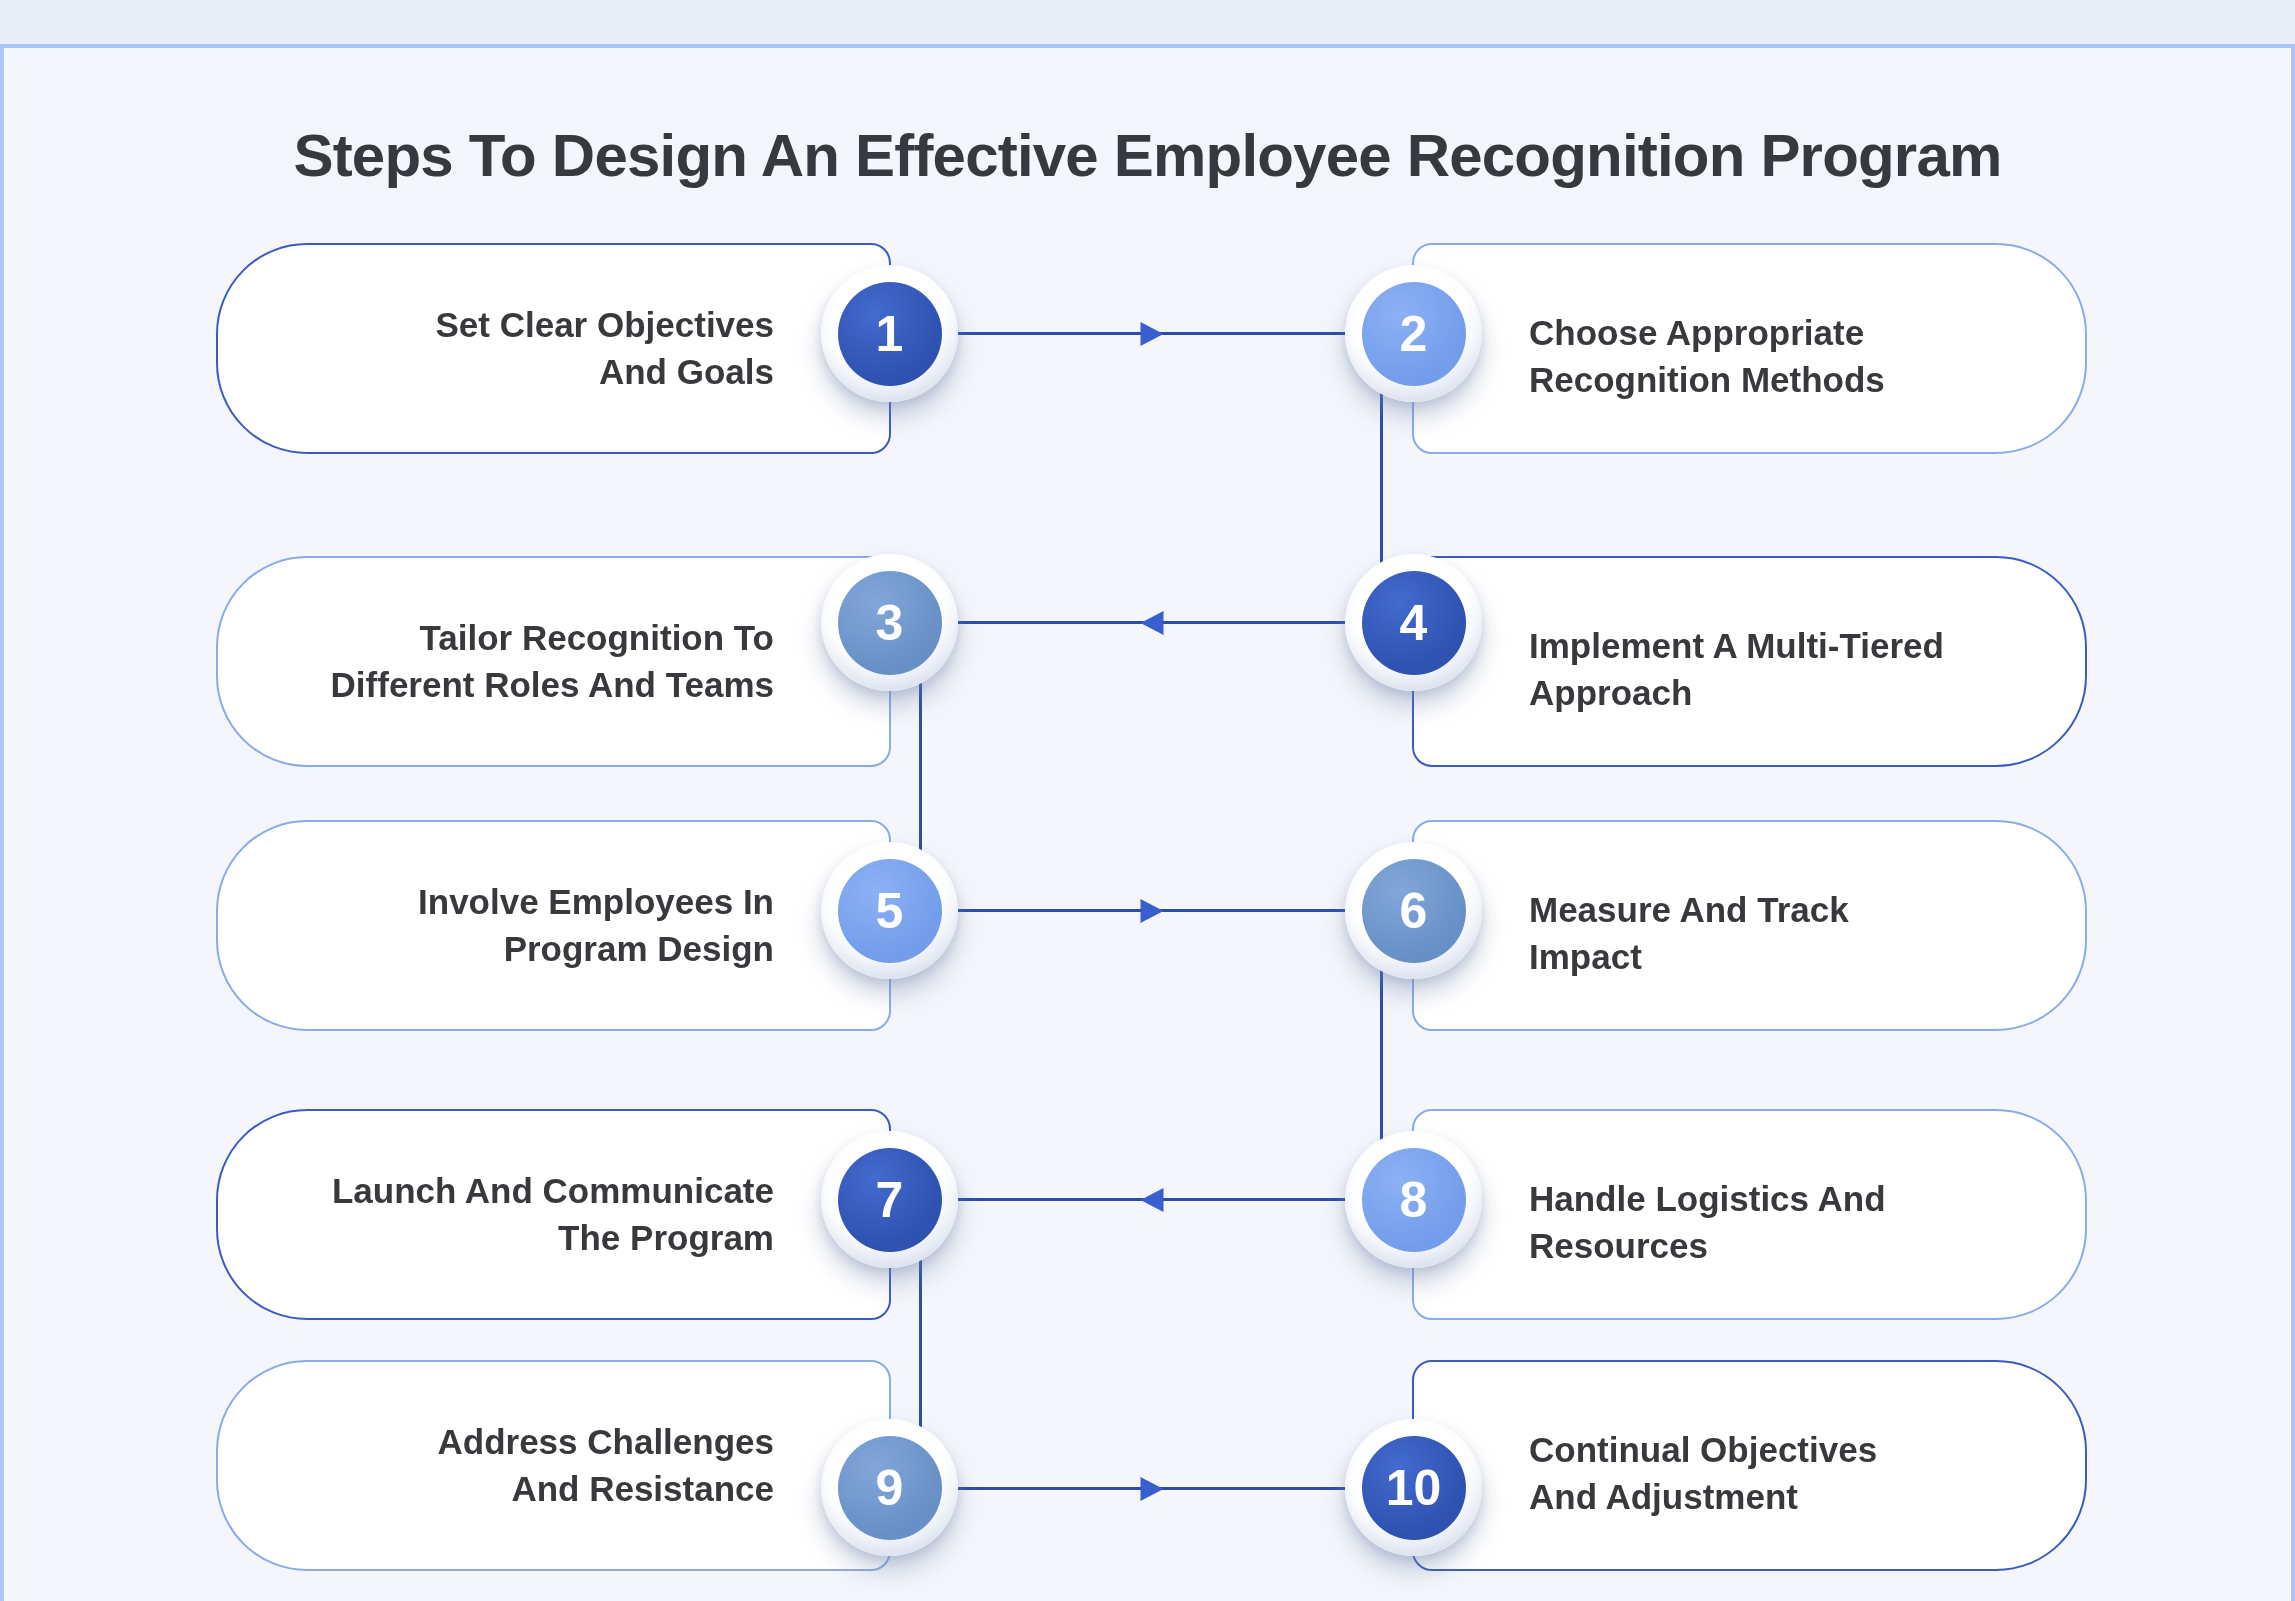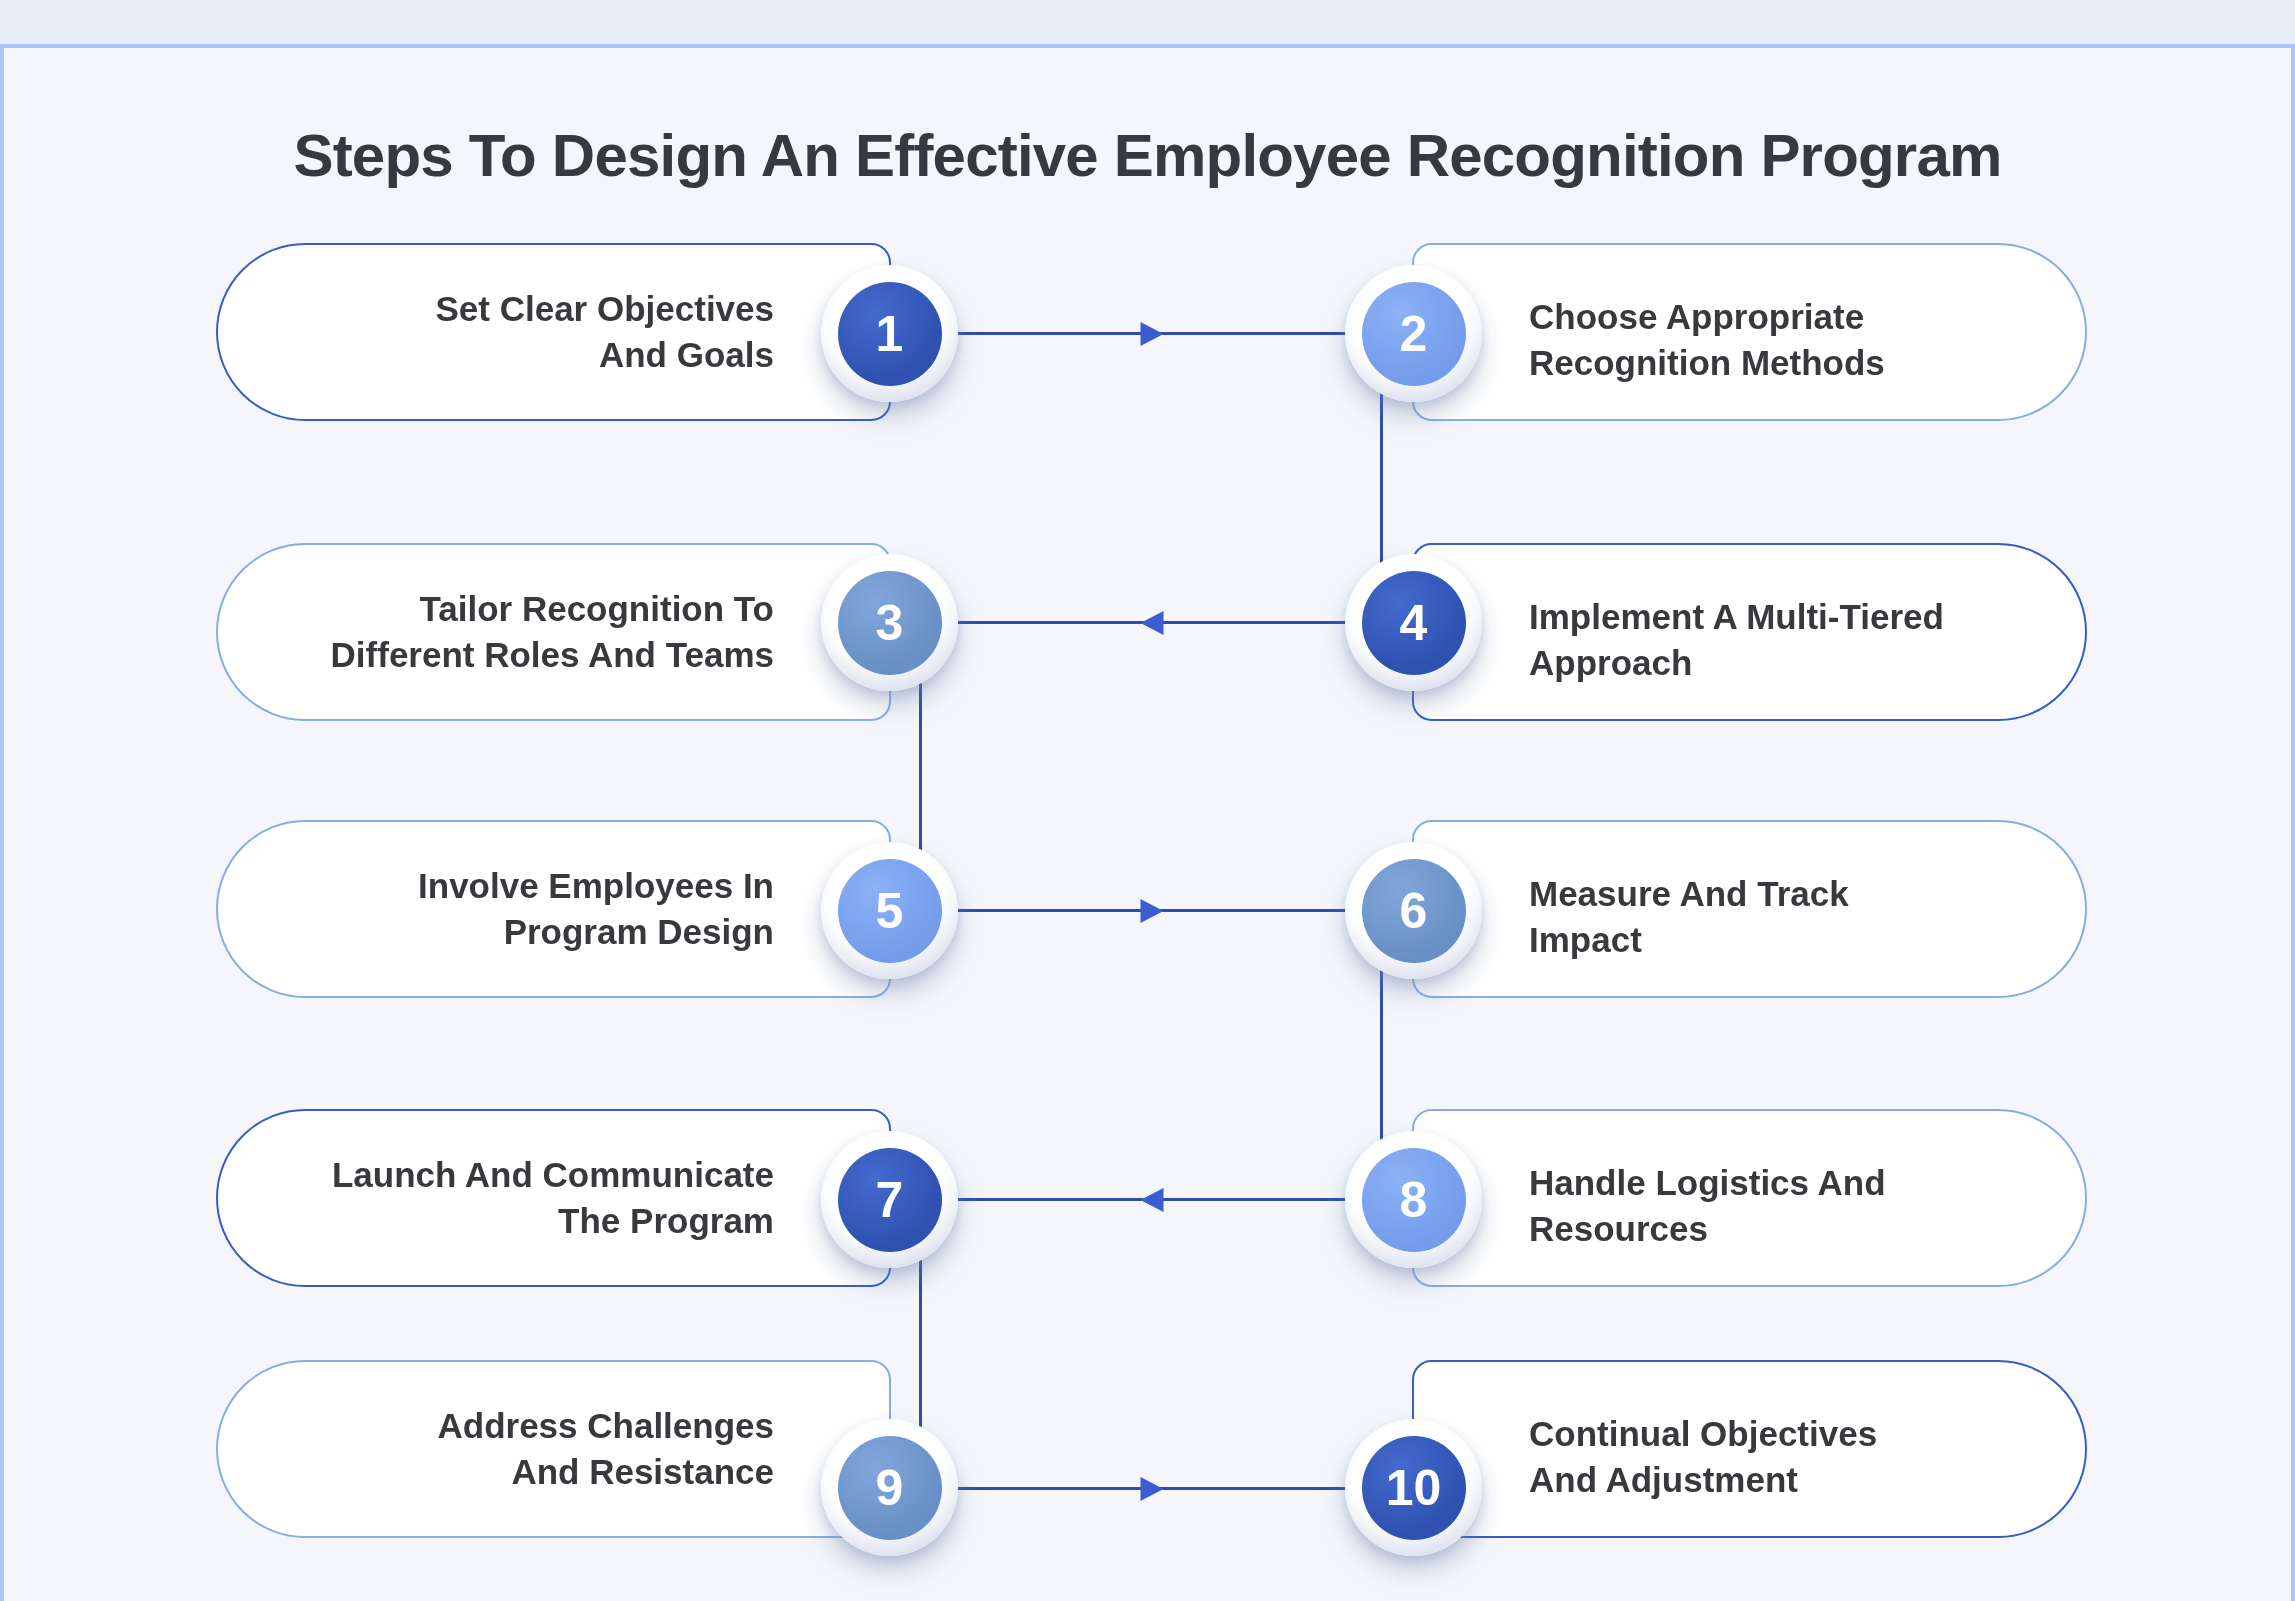--- a/index.html
+++ b/index.html
@@ -9,35 +9,35 @@
     border:4.6px solid var(--frame-border,#adc6f8);
     font-family:"Liberation Sans",sans-serif;overflow:hidden;margin-top:44px;
   }
   .title{
     position:absolute;top:73px;left:0;width:100%;margin:0;text-align:center;
     font-size:60px;font-weight:700;letter-spacing:-0.8px;
     color:var(--title-text,#37393f);
   }
   
   .box{
-    position:absolute;width:675px;height:178px;box-sizing:border-box;z-index:1;
+    position:absolute;width:675px;height:211px;box-sizing:border-box;z-index:1;
     background:var(--box-fill,#ffffff);
     display:flex;align-items:center;
   }
   .box.side-left{left:212px;border-radius:91px 20px 20px 91px;justify-content:flex-end;padding:0 115px 0 61px;}
   .box.side-right{left:1408px;border-radius:20px 91px 91px 20px;justify-content:flex-start;padding:16px 61px 0 115px;}
   .box.tone-dark{border:2.3px solid var(--box-border-dark,#3a5cc2);}
   .box.tone-light,.box.tone-steel{border:2.3px solid var(--box-border-light,#8aabe8);}
   .box-label{
     margin:0;font-size:35px;line-height:1.32;font-weight:700;
     color:var(--label-text,#37393d);white-space:pre-line;
   }
   .side-left .box-label{text-align:right;}
   .side-right .box-label{text-align:left;}
-  .r1{top:195px}.r2{top:495px}.r3{top:772px}.r4{top:1061px}.r5{top:1312px}
+  .r1{top:195px}.r2{top:508px}.r3{top:772px}.r4{top:1061px}.r5{top:1312px}
   
   .badge{
     position:absolute;width:137px;height:137px;border-radius:50%;z-index:3;
     display:flex;align-items:center;justify-content:center;
     background:linear-gradient(160deg,#ffffff 45%,#e7ebf5 100%);
     box-shadow:0 15.3px 24.4px rgba(110,130,170,.35),0 4.6px 9.2px rgba(110,130,170,.22),inset 0 -7.6px 12.2px rgba(150,165,200,.18);
   }
   .badge.col-left{left:817px}
   .badge.col-right{left:1341px}
   .b1{top:217px}.b2{top:506px}.b3{top:794px}.b4{top:1083px}.b5{top:1371px}

